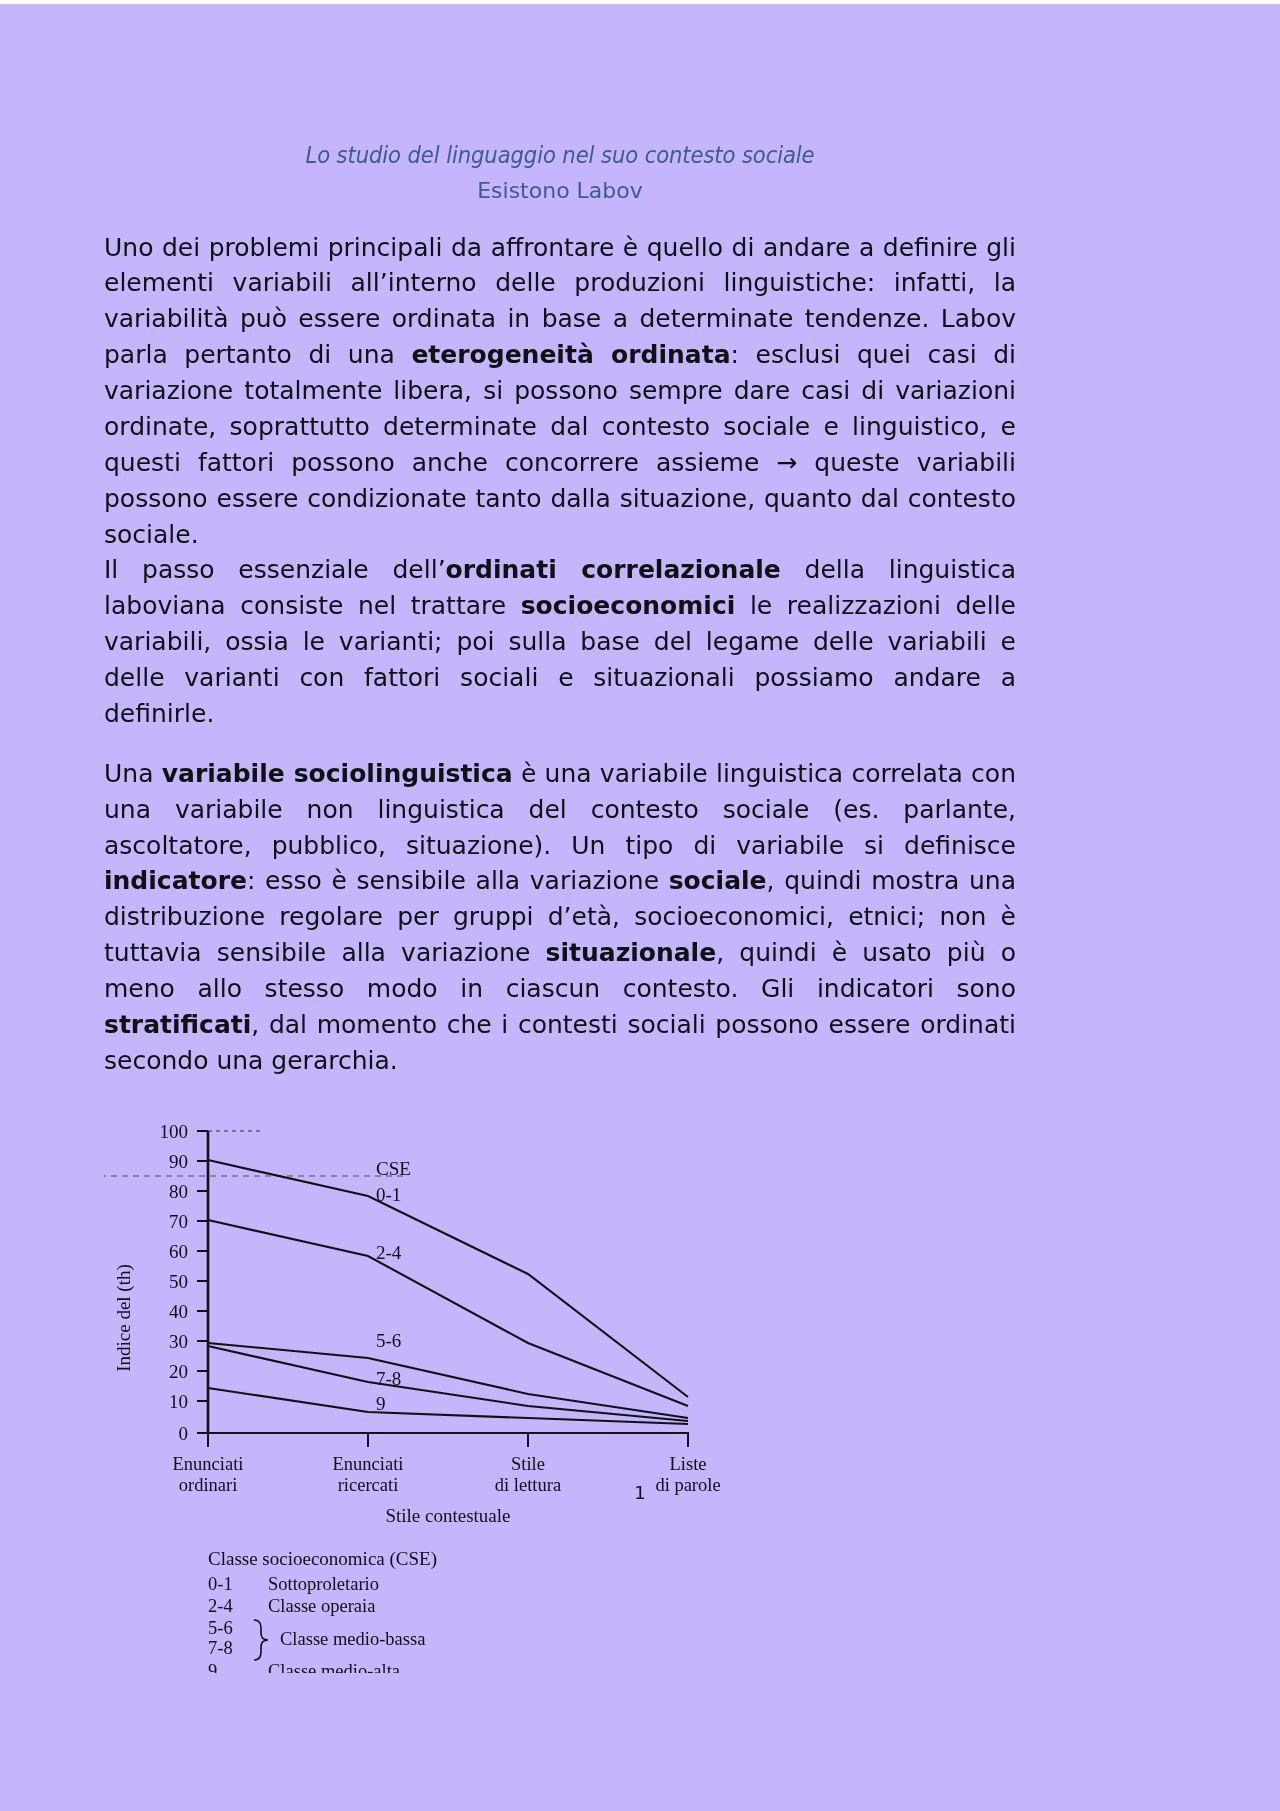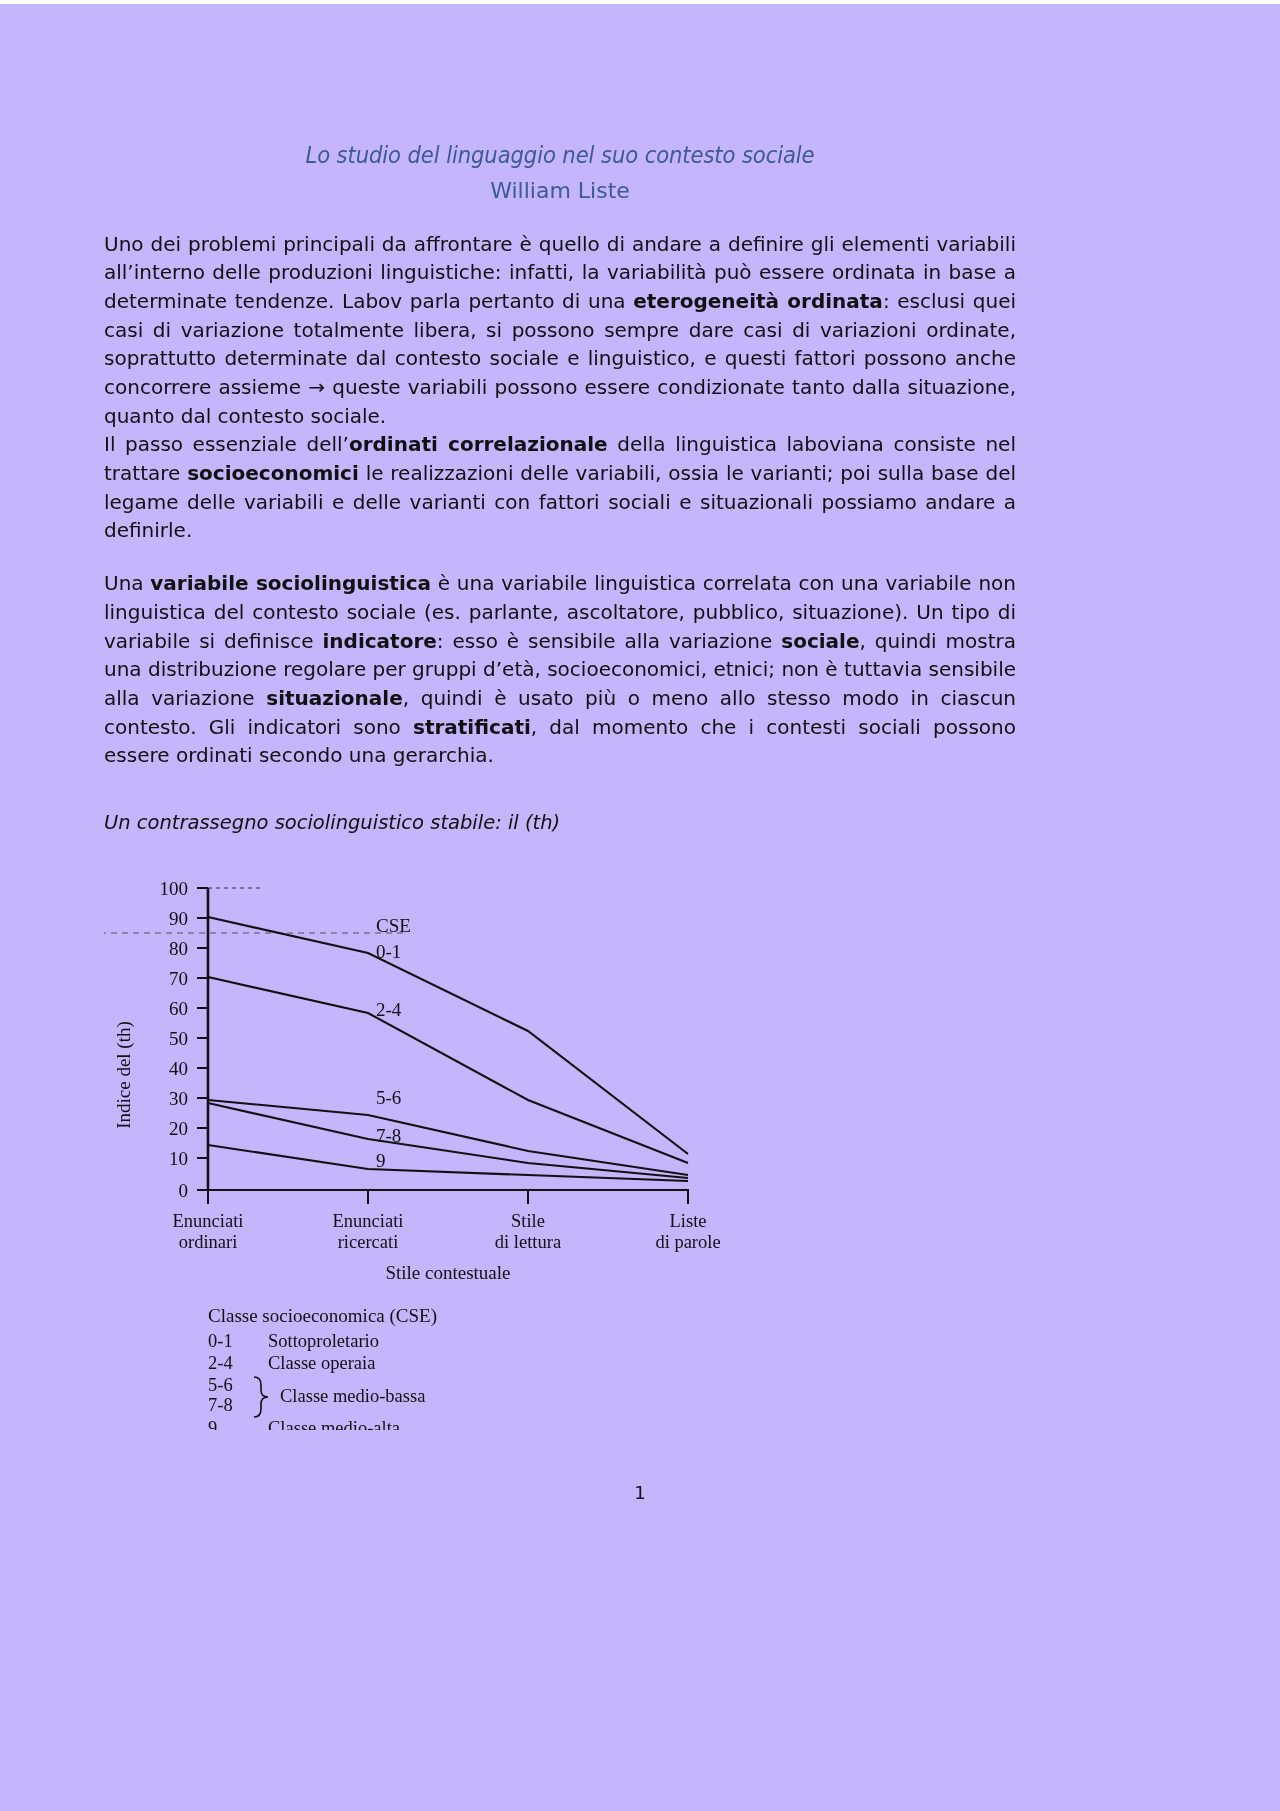--- a/index.html
+++ b/index.html
@@ -58,21 +58,21 @@
   }
   .section-heading-plain {
     font-size: 19.5px;
     font-style: italic;
     color: #111;
     line-height: 1.35;
     font-family: "DejaVu Sans", sans-serif;
   }
 
   p.body-text {
-    font-size: 20px;
+    font-size: 25px;
     color: #111;
     text-align: justify;
     line-height: 1.435;
     margin: 0;
     font-family: "DejaVu Sans", sans-serif;
     hyphens: none;
   }
   p.body-text.gap-before { margin-top: 24px; }
   p.body-text.tight { margin-top: 0px; }
 
@@ -106,37 +106,36 @@
     fill: #111;
   }
 </style>
 </head>
 <body>
 
 <div class="page">
   <div class="content">
 
     <div class="doc-title">Lo studio del linguaggio nel suo contesto sociale</div>
-    <div class="doc-author">William Liste</div>
+    <div class="doc-author">Esistono Labov</div>
 
 
     <p class="body-text gap-before">
       <span>Uno dei problemi principali da affrontare è quello di andare a definire gli elementi variabili all’interno delle produzioni linguistiche: infatti, la variabilità può essere ordinata in base a determinate tendenze. Labov parla pertanto di una </span><b>eterogeneità ordinata</b><span>: esclusi quei casi di variazione totalmente libera, si possono sempre dare casi di variazioni ordinate, soprattutto determinate dal contesto sociale e linguistico, e questi fattori possono anche concorrere assieme </span><span class="arrow">→</span><span> queste variabili possono essere condizionate tanto dalla situazione, quanto dal contesto sociale.</span>
     </p>
 
     <p class="body-text tight">
       <span>Il passo essenziale dell’</span><b>ordinati correlazionale</b><span> della linguistica laboviana consiste nel trattare </span><b>socioeconomici</b><span> le realizzazioni delle variabili, ossia le varianti; poi sulla base del legame delle variabili e delle varianti con fattori sociali e situazionali possiamo andare a definirle.</span>
     </p>
 
     <p class="body-text gap-before">
       <span>Una </span><b>variabile sociolinguistica</b><span> è una variabile linguistica correlata con una variabile non linguistica del contesto sociale (es. parlante, ascoltatore, pubblico, situazione). Un tipo di variabile si definisce </span><b>indicatore</b><span>: esso è sensibile alla variazione </span><b>sociale</b><span>, quindi mostra una distribuzione regolare per gruppi d’età, socioeconomici, etnici; non è tuttavia sensibile alla variazione </span><b>situazionale</b><span>, quindi è usato più o meno allo stesso modo in ciascun contesto. Gli indicatori sono </span><b>stratificati</b><span>, dal momento che i contesti sociali possono essere ordinati secondo una gerarchia.</span>
     </p>
 
 
-    <div class="section-heading-plain" style="margin-top:40px;">Un contrassegno sociolinguistico stabile: il (th)</div>
 
     <div class="figure">
       <svg width="912" height="560" viewBox="0 0 912 560">
 
         <line x1="104" y1="18" x2="104" y2="320" stroke="#111" stroke-width="2.6"></line>
 
         <line x1="104" y1="320" x2="585" y2="320" stroke="#111" stroke-width="2"></line>
 
         <g stroke="#111" stroke-width="2">
           <line x1="93" y1="18" x2="104" y2="18"></line>

